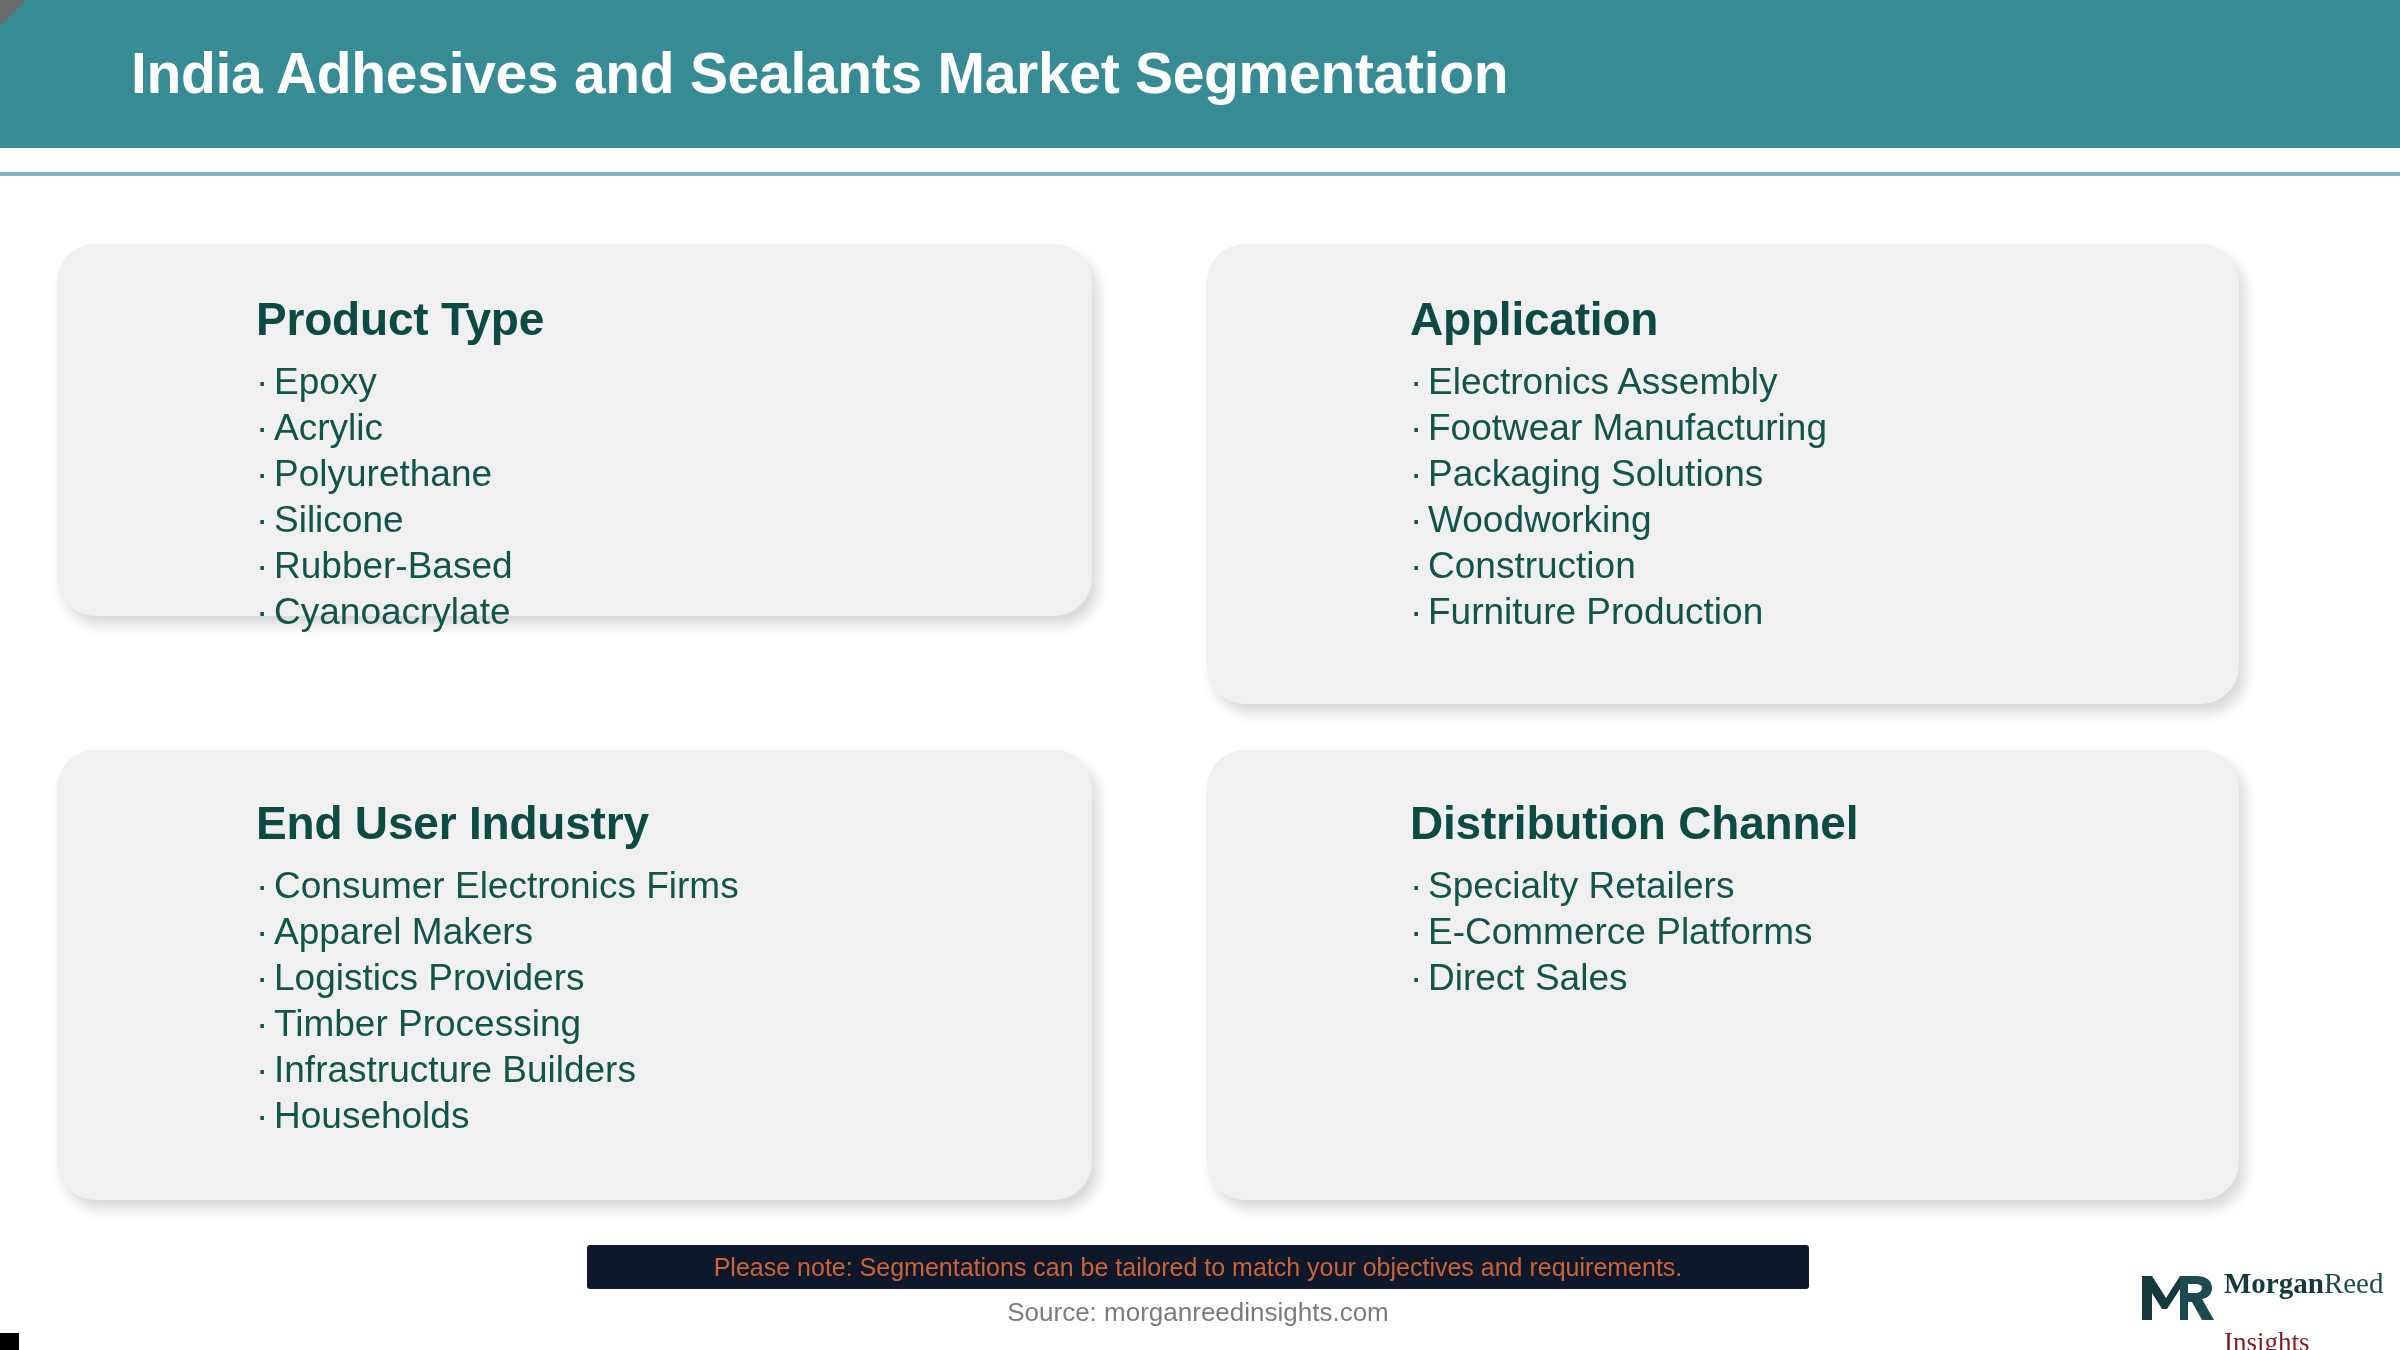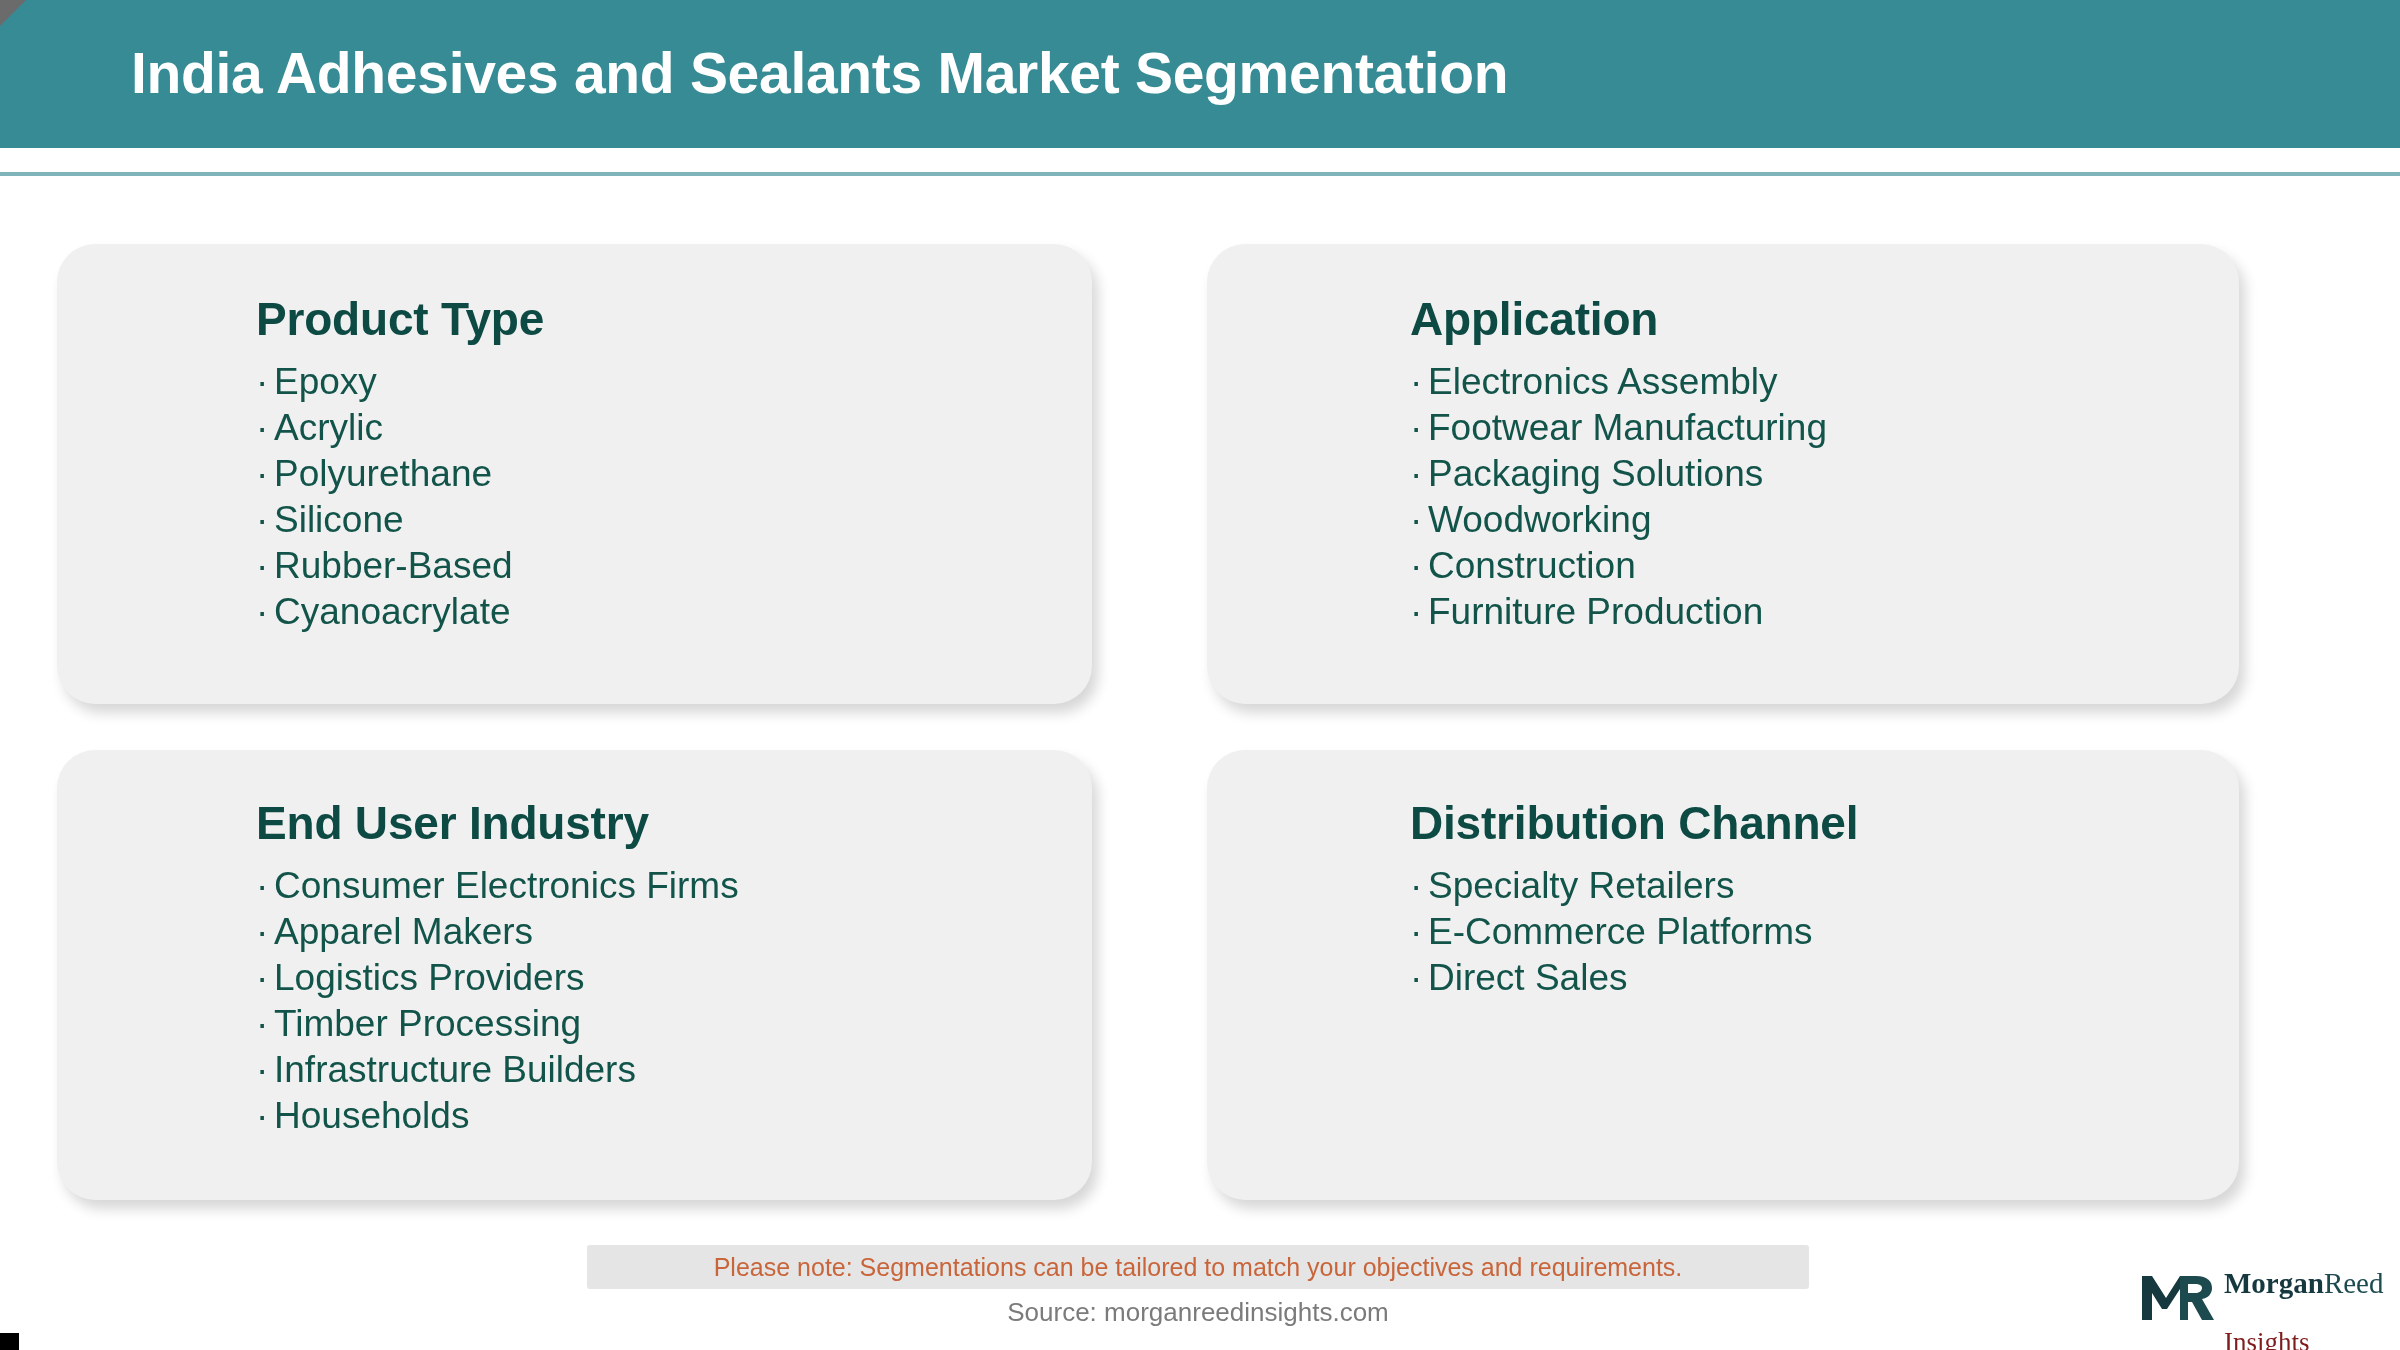--- a/index.html
+++ b/index.html
@@ -61,21 +61,21 @@
     width: 2400px;
     height: 1350px;
   }
   .seg-card {
     position: absolute;
     background: #f0f0f0;
     border-radius: 38px;
     box-shadow: 6px 9px 13px rgba(0,0,0,0.16);
     box-sizing: border-box;
   }
-  .seg-card.c0 { left: 57px;   top: 244px;  width: 1035px; height: 460px; }
+  .seg-card.c0 { left: 57px;   top: 244px;  width: 1035px; height: 372px; }
   .seg-card.c1 { left: 1207px; top: 244px;  width: 1032px; height: 460px; }
   .seg-card.c2 { left: 57px;   top: 750px;  width: 1035px; height: 450px; }
   .seg-card.c3 { left: 1207px; top: 750px;  width: 1032px; height: 450px; }
 
   .card-inner {
     position: absolute;
     left: 0;
     top: 0;
     width: 100%;
     height: 100%;
@@ -119,21 +119,21 @@
   .c3 .card-title { left: 203px; top: 46px; }
   .c3 .card-list  { left: 203px; top: 113px; }
 
   
   #note-bar {
     position: absolute;
     left: 587px;
     top: 1245px;
     width: 1222px;
     height: 44px;
-    background: #e5e5e5;
+    background: #0f172a;
     border-radius: 3px;
   }
   #note-text {
     position: absolute;
     left: 0;
     top: 0;
     width: 1222px;
     height: 44px;
     line-height: 44px;
     text-align: center;

